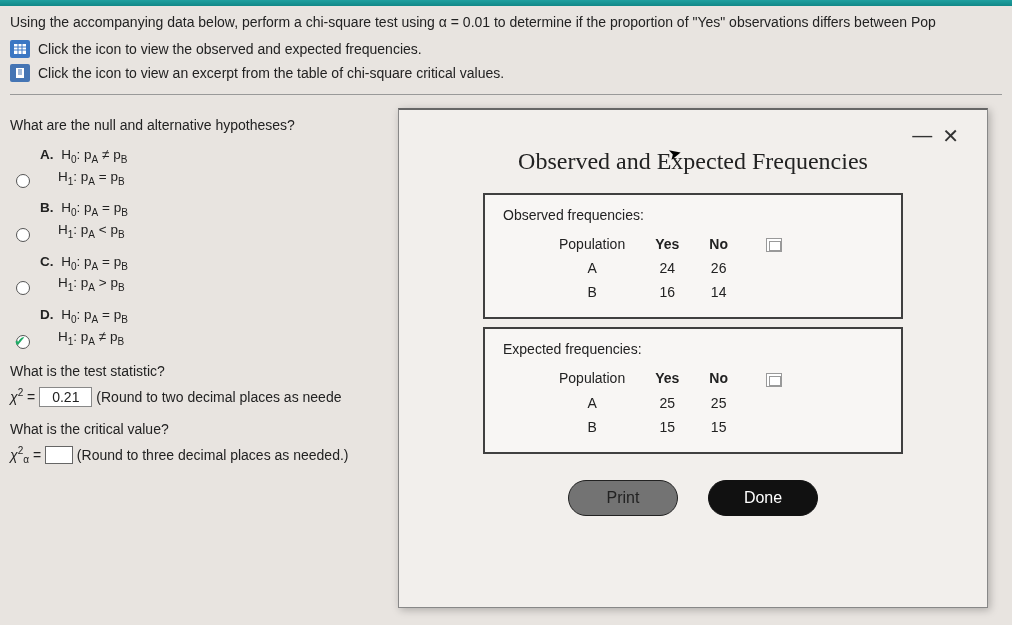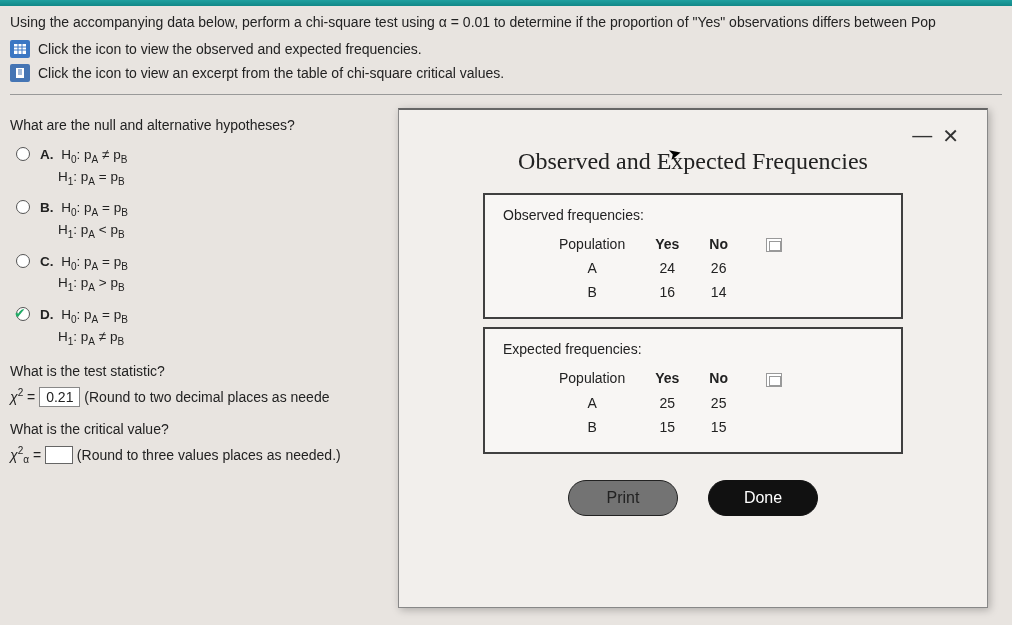--- a/index.html
+++ b/index.html
@@ -29,36 +29,36 @@
     display:flex; align-items:center; justify-content:center;
   }
   .icon-box svg { fill:#fff; }
   .icon-box.b { background:#4575b4; }
   .hr { border:none; border-top:1px solid #999; margin: 12px 0; }
   .main-row { display:flex; }
   .left-col { width: 400px; padding-right: 10px; }
   .sub-q { margin: 10px 0 12px 0; font-weight: bold; }
   .sub-q2 { margin: 14px 0 8px 0; font-weight: bold; }
   .options { margin-left: 6px; }
-  .opt { display:flex; align-items:flex-start; gap:10px; margin: 10px 0; }
+  .opt { display:flex; align-items:flex-end; gap:10px; margin: 10px 0; }
   .radio {
     width:14px;height:14px;border:1.5px solid #555;border-radius:50%;
     margin-top:2px;flex-shrink:0;background:#fff;
   }
   .radio.sel { position:relative; }
   .radio.sel::before {
     content:'✔'; position:absolute; left:-3px; top:-3px; font-size:14px; color:#2a6;
   }
   .opt-label { font-weight:bold; margin-right:4px; }
   .hyp { font-size:13.5px; line-height:1.5; }
   .sub { vertical-align: sub; font-size: 10px; }
   .sup { vertical-align: super; font-size: 10px; }
   .ans-line { margin: 6px 0; }
   .ans-val {
-    border:1px solid #888; background:#fff; padding:1px 6px;
+    border:1px solid #888; background:#fff; padding:1px 12px;
     display:inline-block; min-width:30px; 
   }
   .hint { font-weight:normal; }
   .input-box {
     width: 28px; height:18px; border:1px solid #666; background:#fff;
     display:inline-block; vertical-align:middle;
   }
   .modal {
     position:absolute; left:398px; top:108px; width:590px; height:500px;
     background:#f2efec; border:1px solid #888; border-top:2px solid #666;
@@ -173,21 +173,21 @@
       <div class="ans-line">
         <i>χ</i><span class="sup">2</span> = 
         <span class="ans-val">0.21</span>
         <span class="hint">(Round to two decimal places as neede</span>
       </div>
 
       <div class="sub-q2" style="font-weight:normal">What is the critical value?</div>
       <div class="ans-line">
         <i>χ</i><span class="sup">2</span><span class="sub">α</span> = 
         <span class="input-box"></span>
-        <span class="hint">(Round to three values places as needed.)</span>
+        <span class="hint">(Round to three decimal places as needed.)</span>
       </div>
     </div>
   </div>
 </div>
 
 <div class="modal">
   <div class="modal-top">
     <span class="win-btn">—</span>
     <span class="win-btn">✕</span>
   </div>

